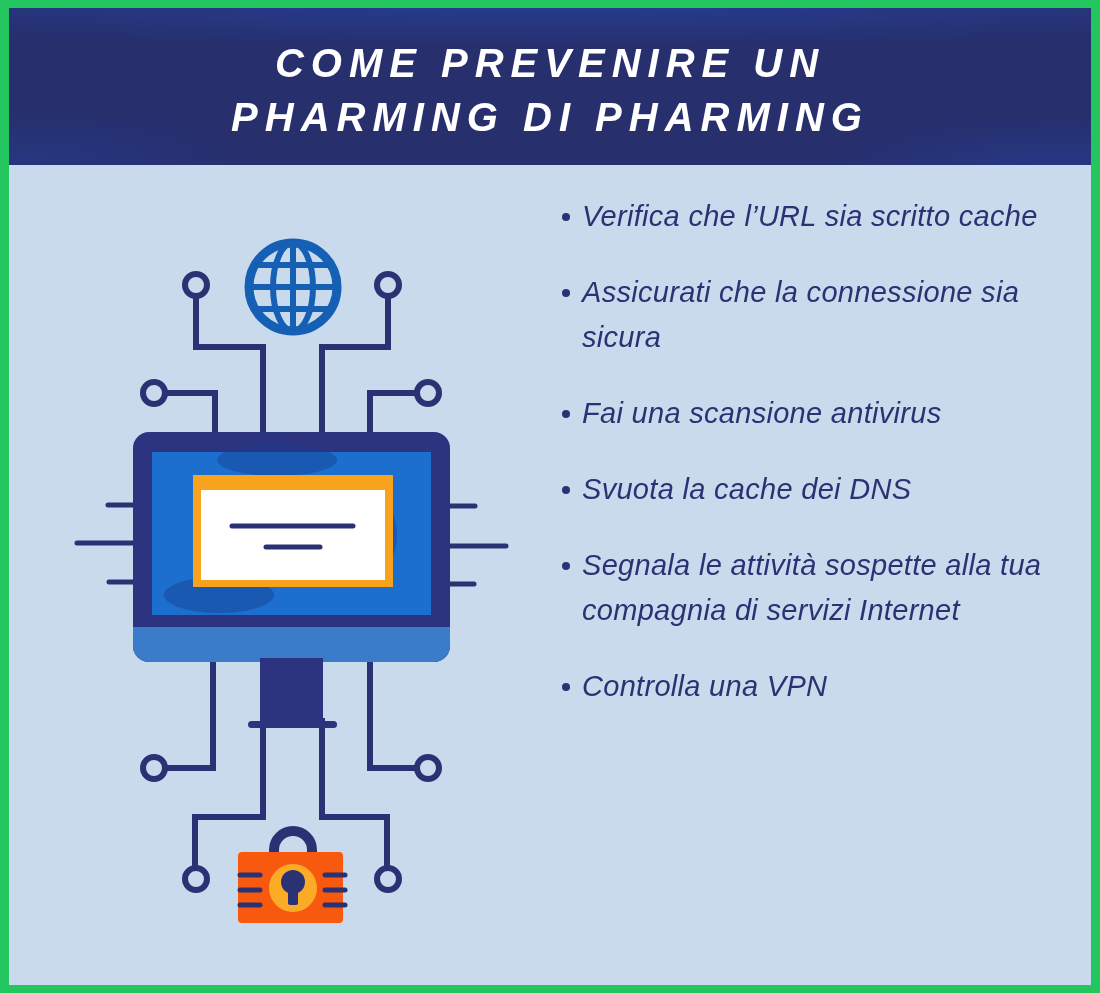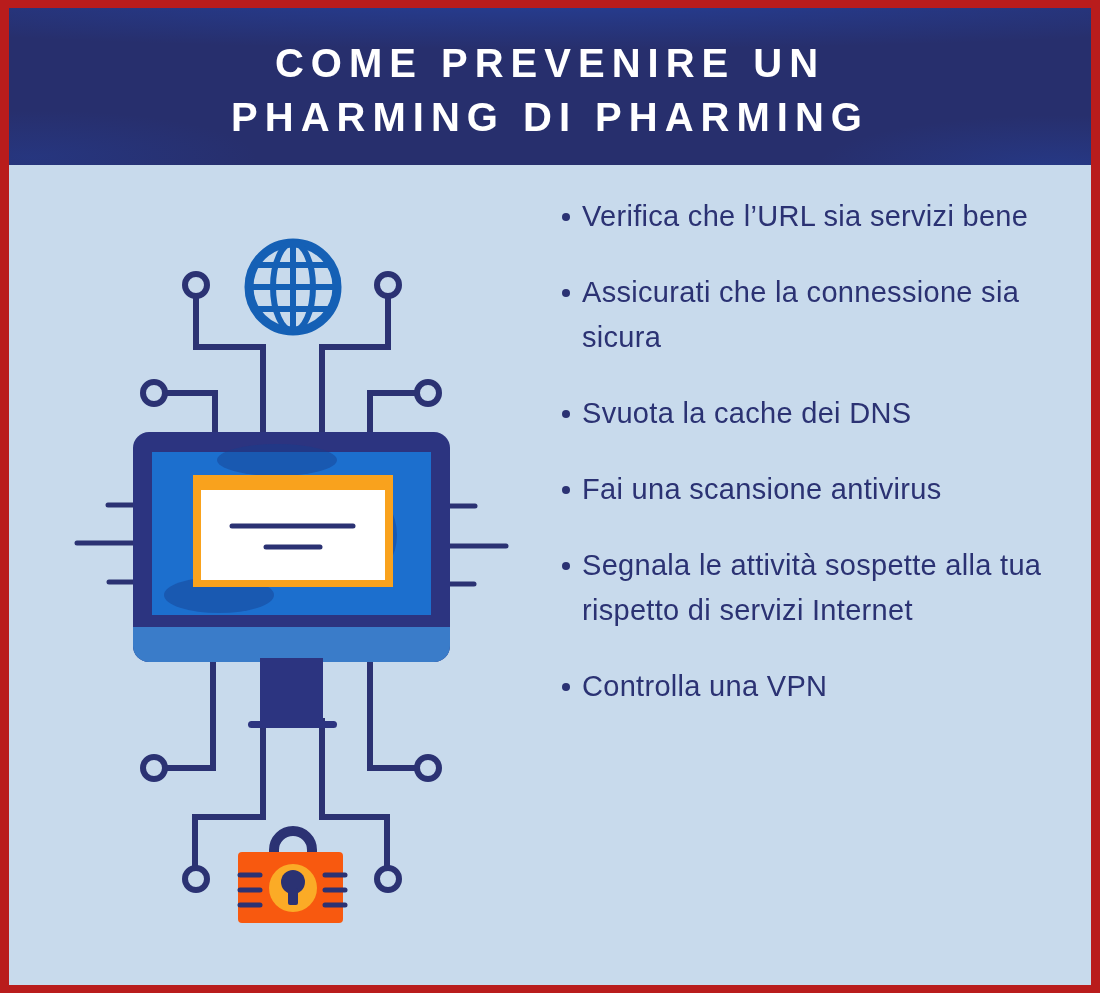--- a/index.html
+++ b/index.html
@@ -10,21 +10,21 @@
     --globe-blue:#1560b5;
     --monitor-frame:#2c3480;
     --screen-blue:#1c6fce;
     --monitor-chin:#3a7cc9;
     --card-orange:#f9a21d;
     --lock-orange:#f8590f;
     --lock-amber:#fbab26;
   }
   html,body{margin:0;padding:0;}
   body{background:#ffffff;font-family:"Liberation Sans", sans-serif;}
-  .page{position:relative;width:1100px;height:993px;background:#b91c1c;overflow:hidden;}
+  .page{position:relative;width:1100px;height:993px;background:#22c55e;overflow:hidden;font-style:italic;}
   .panel{position:absolute;left:9px;top:8px;width:1082px;height:977px;background:var(--panel-bg);}
   .header{position:absolute;left:0;top:0;width:100%;height:157px;background:var(--header-bg);overflow:hidden;}
   .header::before{content:"";position:absolute;inset:0;pointer-events:none;background:
     radial-gradient(130% 55% at 50% -8%, rgba(36,78,190,.50), rgba(36,78,190,0) 62%),
     radial-gradient(30% 45% at 97% 102%, rgba(36,78,190,.30), rgba(36,78,190,0) 75%),
     radial-gradient(28% 40% at 2% 95%, rgba(36,78,190,.22), rgba(36,78,190,0) 75%);}
   .title{position:relative;margin:0;padding-top:28px;text-align:center;
     color:var(--title-white);font-weight:bold;font-size:40px;line-height:54px;letter-spacing:7px;}
   .title span{display:block;}
   .body{position:absolute;left:0;top:157px;width:100%;height:820px;}
@@ -136,22 +136,22 @@
           <path class="vent" d="M231,710 H251"></path>
           <path class="vent" d="M231,725 H251"></path>
           <path class="vent" d="M231,740 H251"></path>
           <path class="vent" d="M316,710 H336"></path>
           <path class="vent" d="M316,725 H336"></path>
           <path class="vent" d="M316,740 H336"></path>
         </g>
       </svg>
 
       <ul class="tips" id="tips-list">
-          <li><span class="dot"></span><span>Verifica che l’URL sia servizi bene</span></li>
+          <li><span class="dot"></span><span>Verifica che l’URL sia scritto cache</span></li>
           <li><span class="dot"></span><span>Assicurati che la connessione sia sicura</span></li>
+          <li><span class="dot"></span><span>Fai una scansione antivirus</span></li>
           <li><span class="dot"></span><span>Svuota la cache dei DNS</span></li>
-          <li><span class="dot"></span><span>Fai una scansione antivirus</span></li>
-          <li><span class="dot"></span><span>Segnala le attività sospette alla tua rispetto di servizi Internet</span></li>
+          <li><span class="dot"></span><span>Segnala le attività sospette alla tua compagnia di servizi Internet</span></li>
           <li><span class="dot"></span><span>Controlla una VPN</span></li>
         </ul>
     </div>
   </div>
 </div>
 
 </body></html>

